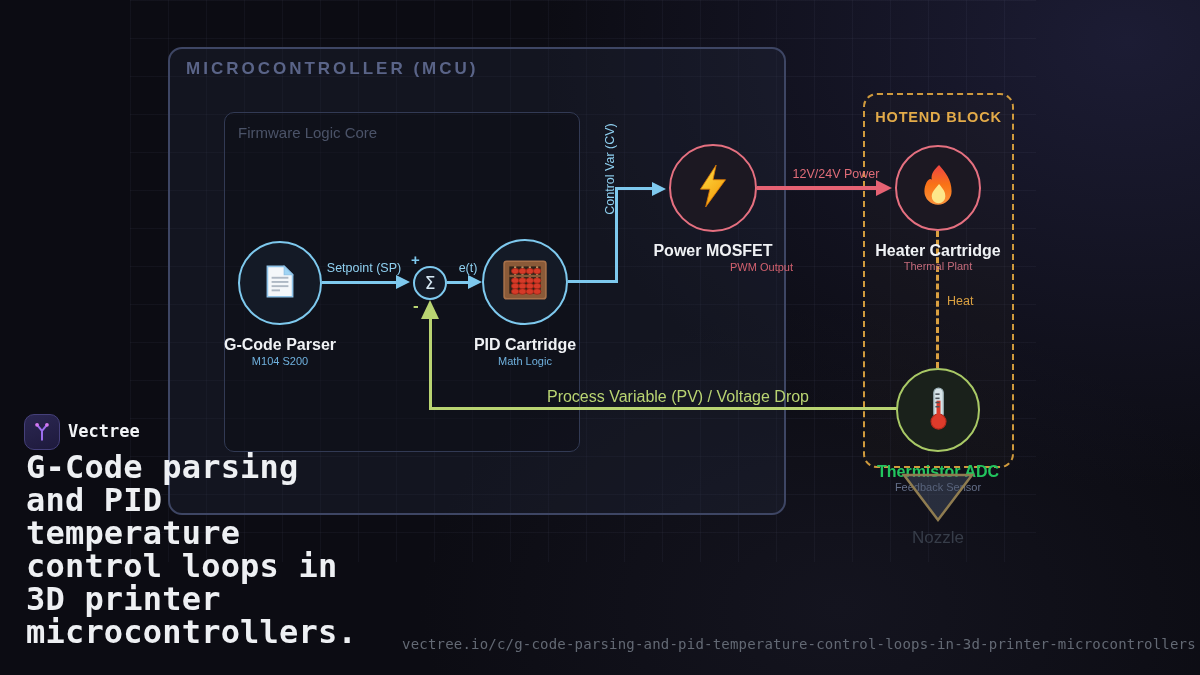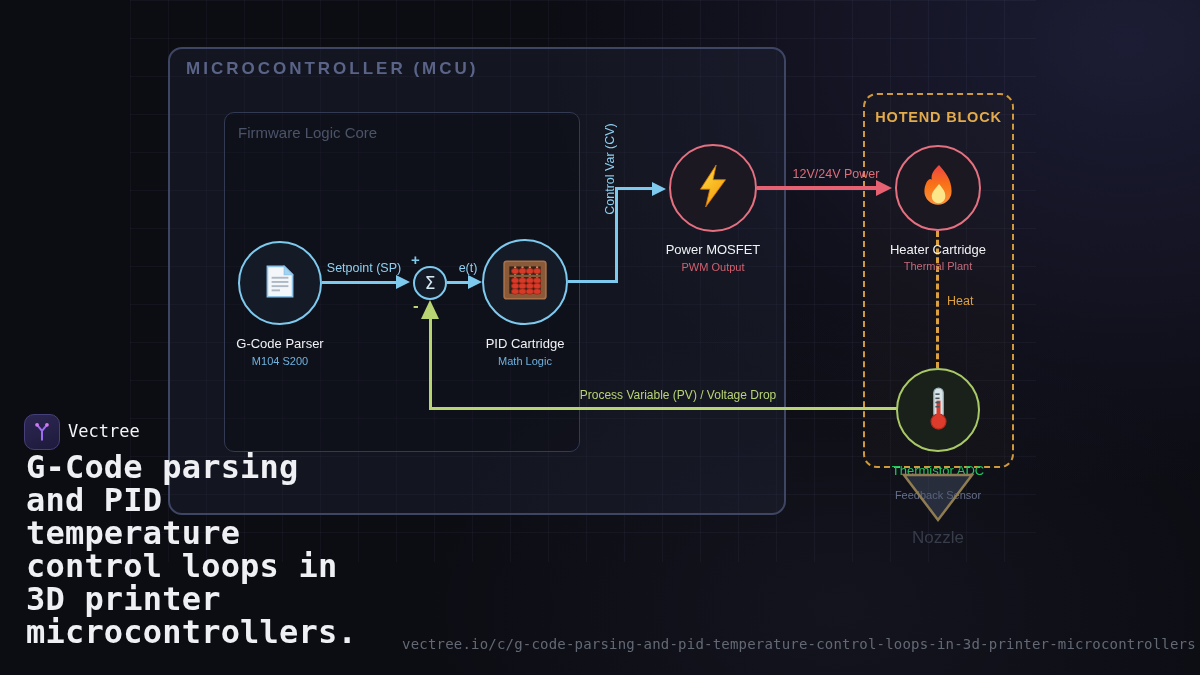--- a/index.html
+++ b/index.html
@@ -51,21 +51,21 @@
   }
 
   
   .node {
     border-radius:50%;
     display:flex; align-items:center; justify-content:center;
   }
   .n-blue  { border:2.5px solid #7ec9ee; background:#141a26; }
   .n-red   { border:2.5px solid #e57080; background:#1c1822; }
   .n-green { border:2.5px solid #a9c966; background:#1a211b; }
-  .node-title { font-size:13px; font-weight:normal; color:#f0f2f5; text-align:center; }
+  .node-title { font-size:16px; font-weight:bold; color:#f0f2f5; text-align:center; }
   .node-sub   { font-size:11px;  text-align:center; }
   .sub-blue   { color:#6fb1de; }
   .sub-red    { color:#d2606e; }
   .sub-rose   { color:#c26a7a; }
   .sub-gray   { color:#65708a; }
   .dim        { color:#22c55e; }
 
   .sum-circle {
     left:413px; top:266px; width:34px; height:34px;
     border:2px solid #7ec9ee; border-radius:50%; background:#141a26;
@@ -94,21 +94,21 @@
 
   
   .logo-badge {
     left:24px; top:414px; width:36px; height:36px; border-radius:10px;
     background:linear-gradient(160deg,#2b2752,#1e1a3c);
     border:1px solid #45407a;
     display:flex; align-items:center; justify-content:center;
   }
   .brand-name {
     left:68px; top:421px;
-    font-family:"DejaVu Sans Mono",monospace; font-weight:normal;
+    font-family:"DejaVu Sans Mono",monospace; font-weight:bold;
     font-size:17px; color:#f2f4f7;
   }
   .main-title {
     left:26px; top:451px; width:400px;
     font-family:"DejaVu Sans Mono",monospace; font-weight:bold;
     font-size:32px; line-height:33px; letter-spacing:0.2px; color:#eef0f3;
   }
   .url-line {
     left:402px; top:624px;
     font-family:"DejaVu Sans Mono",monospace;
@@ -146,21 +146,21 @@
 <div class="abs line-red" style="left:757px; top:186px; width:122px; height:4px;"></div>
 <div class="abs arrow-r-red" style="left:876px; top:179.5px;"></div>
 <div class="abs edge-label lbl-red" style="left:775px; top:167px; width:122px; text-align:center;">12V/24V Power</div>
 
 <div class="abs heat-dash" style="left:936px; top:231px; height:137px;"></div>
 <div class="abs edge-label lbl-orange" style="left:947px; top:294px;">Heat</div>
 
 <div class="abs line-green" style="left:428.5px; top:316px; width:3px; height:93px;"></div>
 <div class="abs arrow-up-green" style="left:420.5px; top:300px;"></div>
 <div class="abs line-green" style="left:428.5px; top:406.5px; width:468px; height:3px;"></div>
-<div class="abs edge-label lbl-green" style="left:500px; top:388px; width:356px; text-align:center; font-size:12px;">Process Variable (PV) / Voltage Drop</div>
+<div class="abs edge-label lbl-green" style="left:500px; top:388px; width:356px; text-align:center; font-size:16px;">Process Variable (PV) / Voltage Drop</div>
 
 <div class="abs node n-blue" style="left:238px; top:241px; width:84px; height:84px;">
   <span>
     <svg width="42" height="42" viewBox="0 0 40 40">
       <path d="M8,6 h16 l8,8 v21 h-24 z" fill="#f4f7fa" stroke="#8fc3e8" stroke-width="1.6"></path>
       <path d="M24,6 l8,8 h-8 z" fill="#9fd4f4" stroke="#8fc3e8" stroke-width="1"></path>
       <rect x="12" y="16" width="16" height="1.8" fill="#aeb8c4"></rect>
       <rect x="12" y="20" width="16" height="1.8" fill="#aeb8c4"></rect>
       <rect x="12" y="24" width="16" height="1.8" fill="#aeb8c4"></rect>
       <rect x="12" y="28" width="8" height="1.8" fill="#aeb8c4"></rect>
@@ -215,21 +215,21 @@
         <linearGradient id="bolt" x1="0" y1="0" x2="0.6" y2="1">
           <stop offset="0" stop-color="#fde047"></stop>
             <stop offset="1" stop-color="#f59e0b"></stop>
         </linearGradient>
       </defs>
       <polygon points="23,2 8,25 17,25 13,42 32,16 20,16" fill="url(#bolt)" stroke="#d97706" stroke-width="0.8"></polygon>
     </svg>
   </span>
 </div>
 <div class="abs node-title" style="left:633px; top:242px; width:160px;">Power MOSFET</div>
-<div class="abs node-sub sub-red" style="left:633px; top:261px; width:160px;">PWM Output</div>
+<div class="abs node-sub sub-red" style="left:633px; top:261px; width:160px;text-align:right;">PWM Output</div>
 
 <div class="abs node n-red" style="left:895px; top:145px; width:86px; height:86px;">
   <span>
     <svg width="42" height="46" viewBox="0 0 40 44">
       <defs>
         <linearGradient id="flame" x1="0" y1="0" x2="0" y2="1">
           <stop offset="0" stop-color="#ef4444"></stop>
             <stop offset="0.5" stop-color="#f97316"></stop>
             <stop offset="1" stop-color="#fb923c"></stop>
         </linearGradient>
@@ -249,21 +249,21 @@
       <circle cx="20.5" cy="35" r="7.2" fill="#dd3b2b" stroke="#b52a1c" stroke-width="1"></circle>
       <rect x="18.6" y="15" width="3.8" height="18" fill="#dd3b2b"></rect>
       <rect x="17.5" y="8" width="4" height="1.5" fill="#4a5258"></rect>
       <rect x="17.5" y="12" width="4" height="1.5" fill="#4a5258"></rect>
       <rect x="17.5" y="16" width="4" height="1.5" fill="#4a5258"></rect>
       <rect x="17.5" y="20" width="4" height="1.5" fill="#4a5258"></rect>
     </svg>
   </span>
 </div>
 <div class="abs node-title dim" style="left:858px; top:463px; width:160px;">Thermistor ADC</div>
-<div class="abs node-sub sub-gray" style="left:858px; top:481px; width:160px;margin-top:8px;">Feedback Sensor</div>
+<div class="abs node-sub sub-gray" style="left:858px; top:481px; width:160px;">Feedback Sensor</div>
 
 <span class="abs" style="left:900px; top:473px;">
   <svg width="76" height="50" viewBox="0 0 76 50">
     <polygon points="4,2 72,2 38,47" fill="rgba(70,82,104,0.45)" stroke="#8f7c50" stroke-width="2.5"></polygon>
   </svg>
 </span>
 <div class="abs nozzle-label" style="left:878px; top:528px; width:120px;">Nozzle</div>
 
 <div class="abs logo-badge">
   <svg width="22" height="22" viewBox="0 0 20 20">

